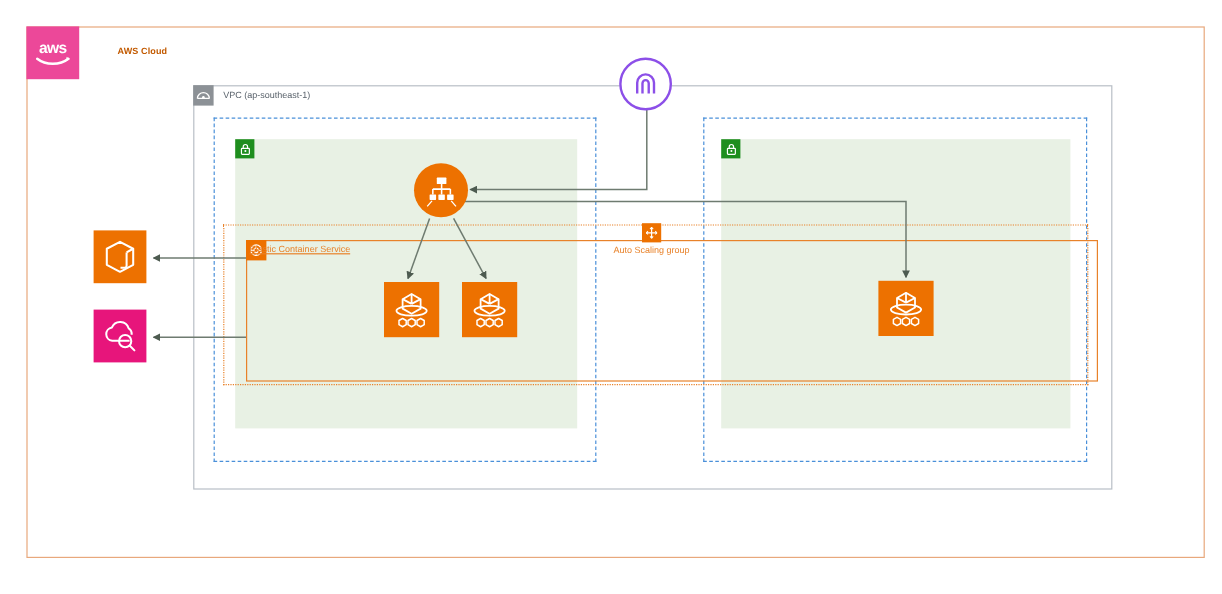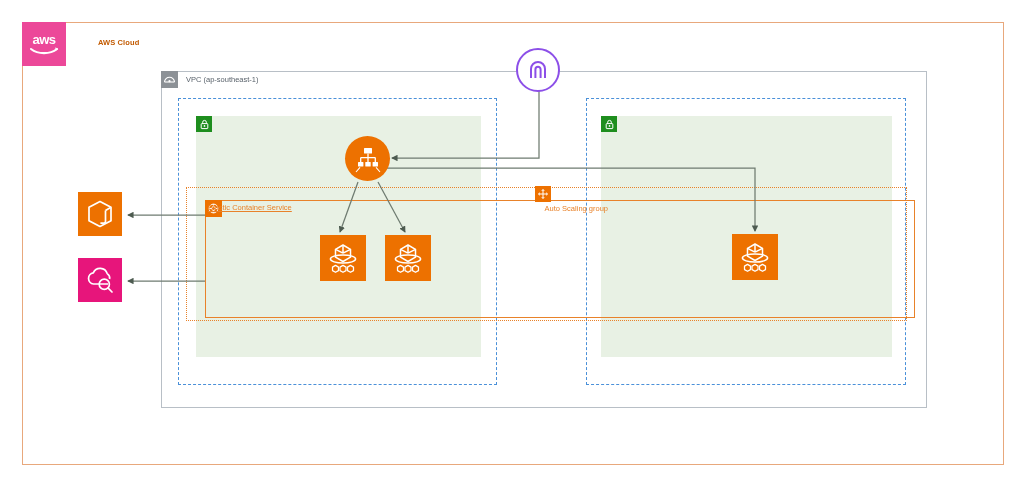--- a/index.html
+++ b/index.html
@@ -100,21 +100,21 @@
     display: flex;
     align-items: center;
     justify-content: center;
     z-index: 6;
   }
   .asg-label {
     position: absolute;
     color: #E8822A;
     font-size: 7.5px;
     white-space: nowrap;
-    text-align: right;
+    text-align: center;
     z-index: 6;
   }
 
   
   .ecs-border {
     border: 1.2px solid #E8822A;
     background: transparent;
   }
   .ecs-icon {
     position: absolute;

